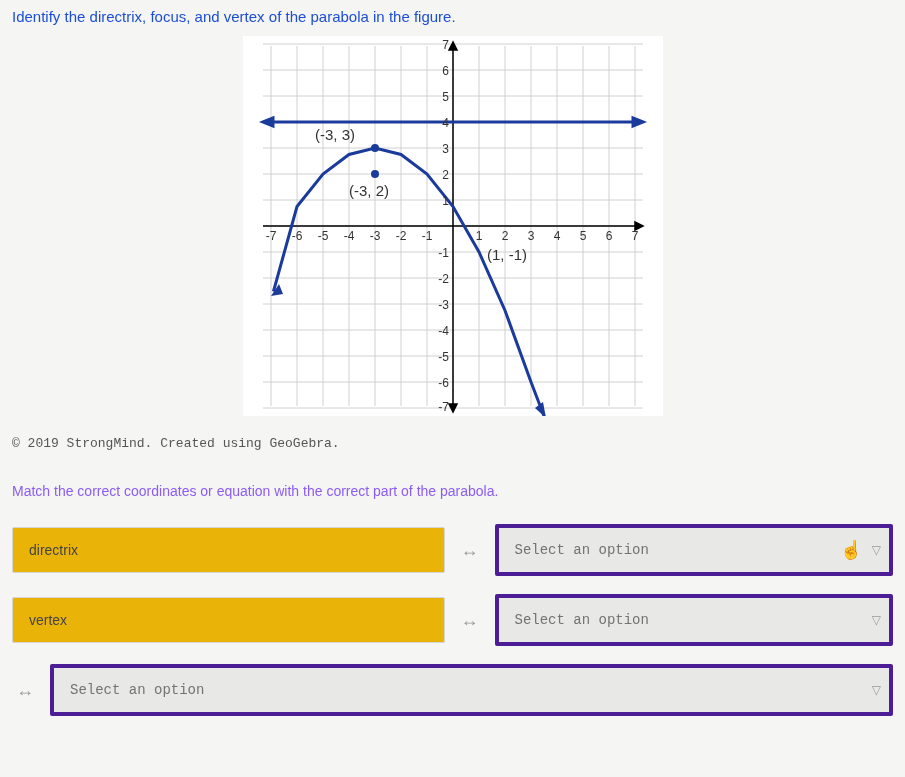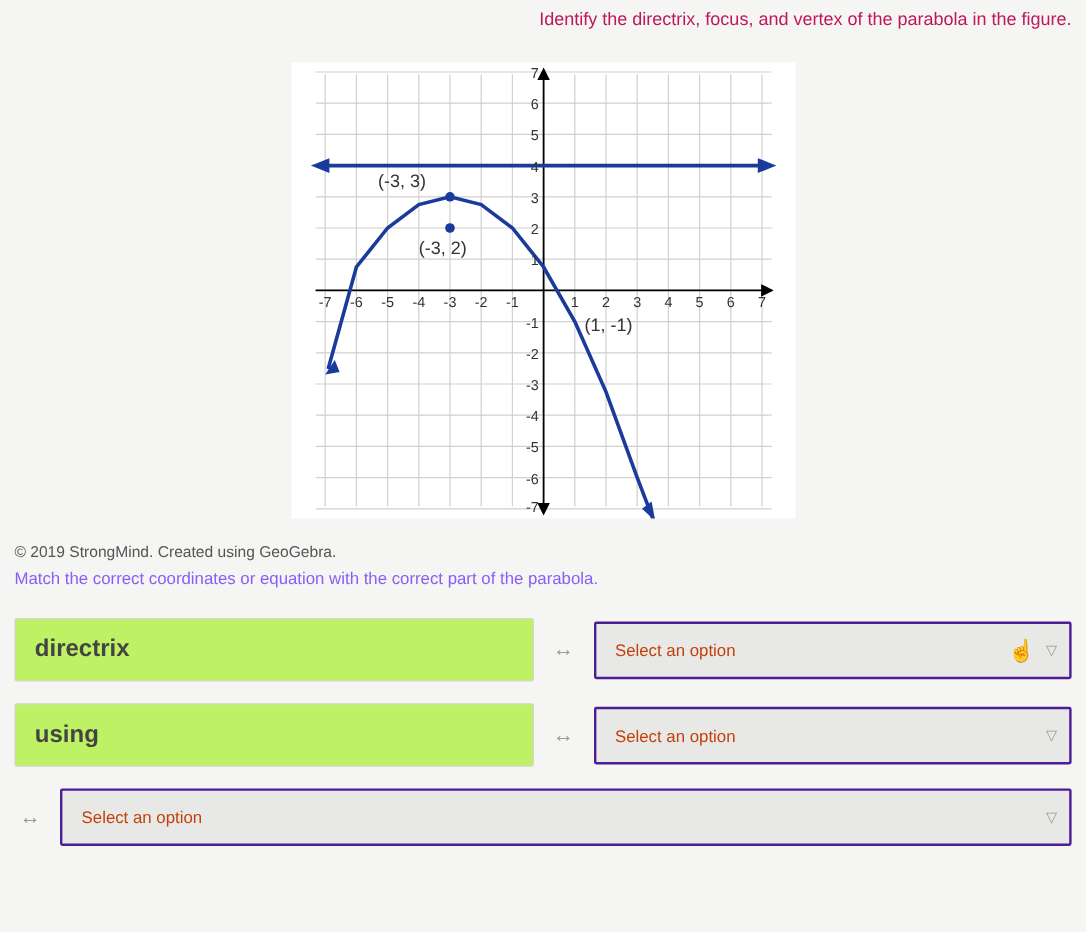--- a/index.html
+++ b/index.html
@@ -5,80 +5,80 @@
     * { box-sizing: border-box; margin: 0; padding: 0; }
     body {
       font-family: Arial, sans-serif;
       background: #f5f5f3;
       padding: 8px 12px;
       width: 905px;
       color: #333;
     }
     .question-text {
       font-size: 15px;
-      color: #be185d;
-      margin-bottom: 27px;
-      text-align: right;
+      color: #1d4ed8;
+      margin-bottom: 11px;
     }
     .graph-container {
       display: flex;
       justify-content: center;
       margin-bottom: 20px;
     }
     .graph {
       background: #fff;
       position: relative;
     }
     .copyright {
       font-size: 13px;
       color: #555;
-      margin-bottom: 7px;
+      margin-bottom: 32px;
+      font-family: Liberation Mono, monospace;
     }
     .instruction {
       font-size: 14px;
       color: #8b5cf6;
       margin-bottom: 25px;
     }
     .match-row {
       display: flex;
       align-items: center;
       margin-bottom: 18px;
       gap: 12px;
     }
     .match-label {
       flex: 1;
-      background: #bef264;
+      background: #eab308;
       border: 1px solid #d5d5d3;
       border-radius: 2px;
       padding: 14px 16px;
-      font-size: 20px;
+      font-size: 14px;
       color: #444;
-      font-weight: bold;
     }
     .match-arrow {
       color: #999;
       font-size: 18px;
       padding: 0 4px;
     }
     .select-wrap {
       flex: 1;
       position: relative;
       display: flex;
       align-items: center;
     }
     .match-select {
       width: 100%;
       background: #e8e8e6;
-      border: 2px solid #4c1d95;
+      border: 4px solid #4c1d95;
       border-radius: 2px;
       padding: 14px 16px;
       font-size: 14px;
-      color: #c2410c;
+      color: #737373;
       cursor: pointer;
       appearance: none;
+      font-family: Liberation Mono, monospace;
     }
     .select-caret {
       position: absolute;
       right: 12px;
       color: #999;
       font-size: 12px;
       pointer-events: none;
     }
     .cursor-hand {
       position: absolute;
@@ -213,21 +213,21 @@
   <div class="match-label">directrix</div>
   <div class="match-arrow">↔</div>
   <div class="select-wrap">
     <div class="match-select">Select an option</div>
     <span class="cursor-hand">☝</span>
     <span class="select-caret">▽</span>
   </div>
 </div>
 
 <div class="match-row">
-  <div class="match-label">using</div>
+  <div class="match-label">vertex</div>
   <div class="match-arrow">↔</div>
   <div class="select-wrap">
     <div class="match-select">Select an option</div>
     <span class="select-caret">▽</span>
   </div>
 </div>
 
 <div class="match-row">
   <div class="match-arrow">↔</div>
   <div class="select-wrap">

